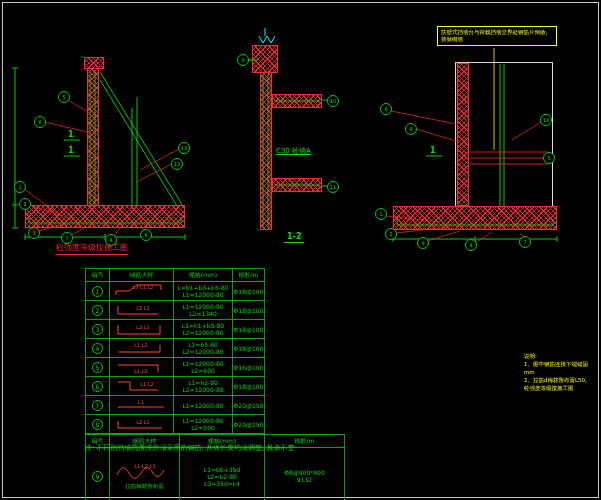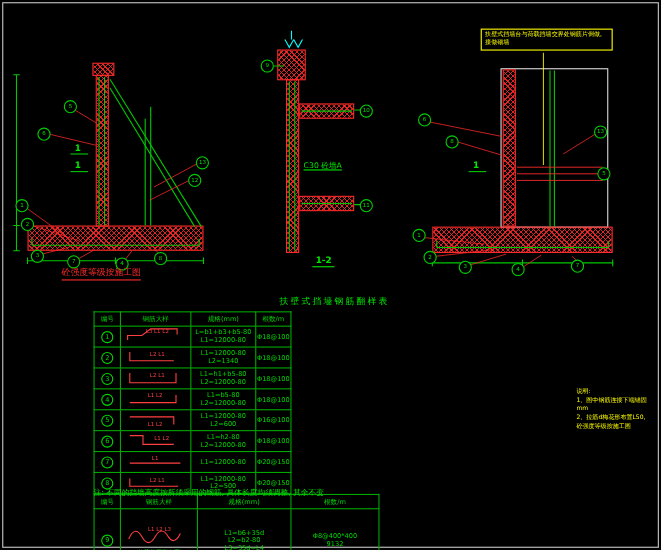--- a/index.html
+++ b/index.html
@@ -128,21 +128,20 @@
   <div class="cap red-cap" style="left:56px;top:242px">砼强度等级按施工图</div>
   <div class="cap mid-mat" style="left:276px;top:146px">C30 砼墙A</div>
   <div class="cap one-one" style="left:284px;top:232px">1-2</div>
 
   <div class="notebox" style="left:437px;top:26px">
     <div>扶壁式挡墙台与荷载挡墙交界处钢筋片倒做,</div>
     <div>接做砌墙</div>
   </div>
 
   <div class="tablewrap">
-    <div class="ttitle">扶壁式挡墙钢筋翻样表</div>
 
     <table class="dtable" style="width:179px">
       <colgroup>
           <col style="width:24px">
           <col style="width:64px">
           <col style="width:59px">
           <col style="width:32px">
         </colgroup>
       <tbody>
           <tr style="height:13px">

